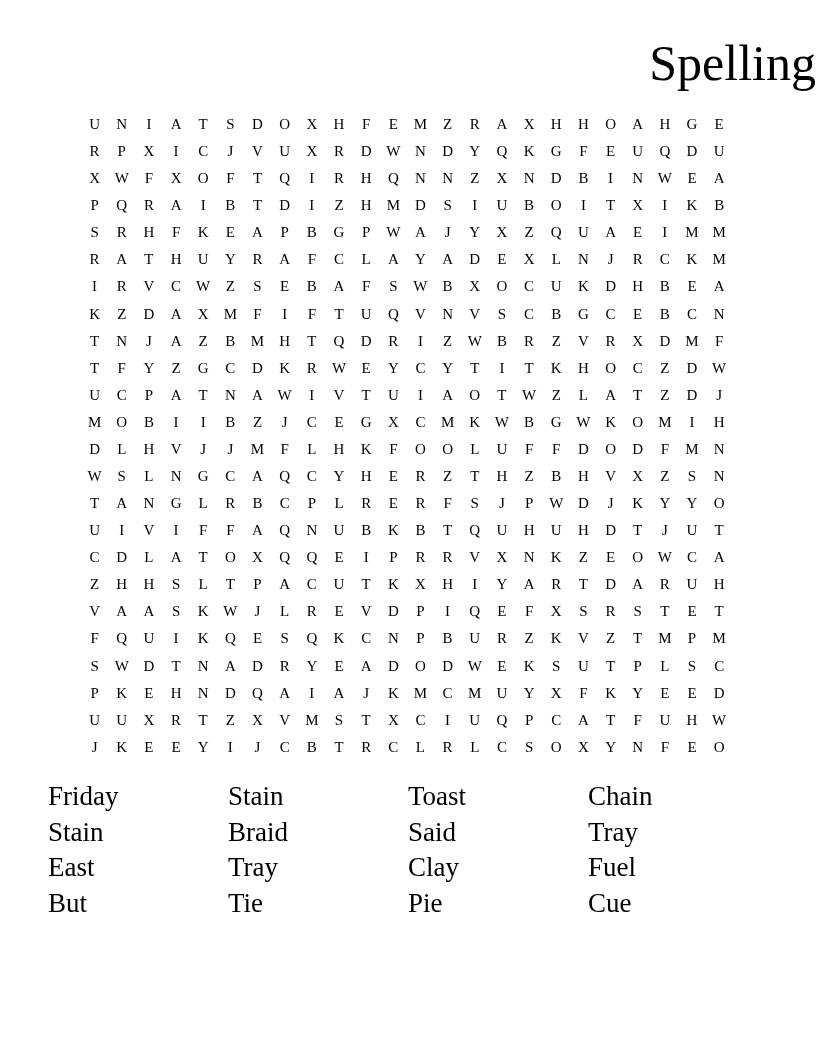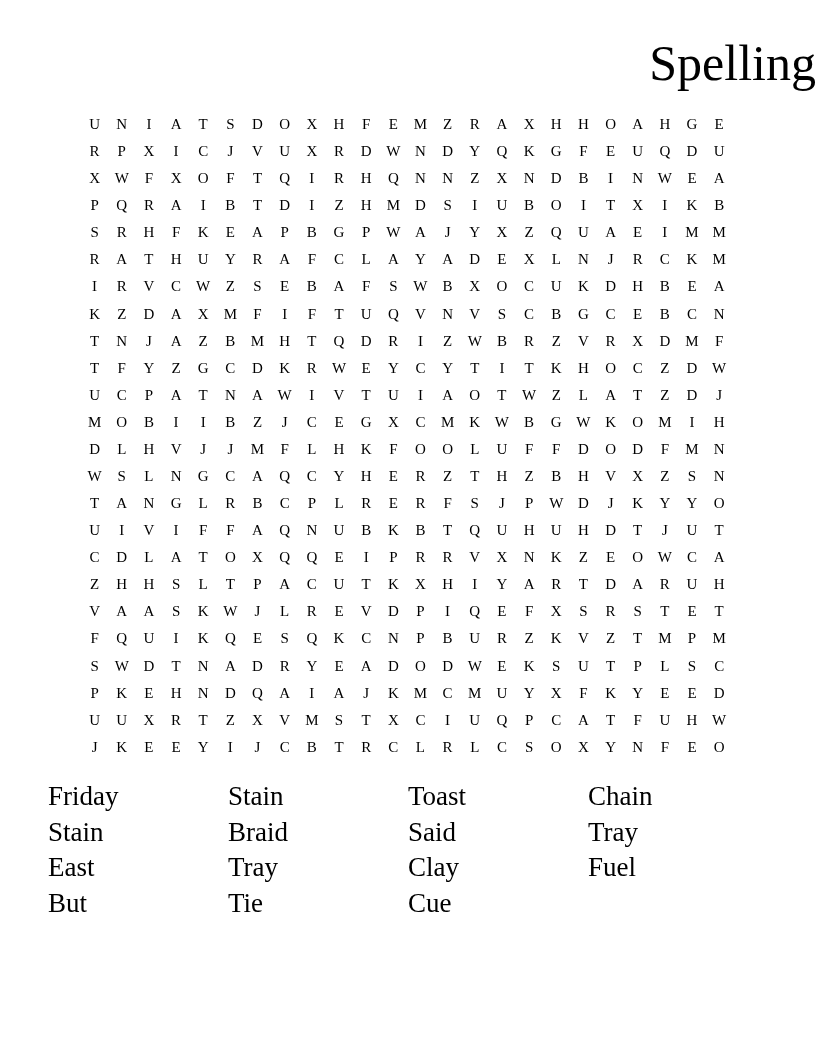--- a/index.html
+++ b/index.html
@@ -647,14 +647,15 @@
     <div class="word">Stain</div>
     <div class="word">Braid</div>
     <div class="word">Said</div>
     <div class="word">Tray</div>
     <div class="word">East</div>
     <div class="word">Tray</div>
     <div class="word">Clay</div>
     <div class="word">Fuel</div>
     <div class="word">But</div>
     <div class="word">Tie</div>
+    <div class="word">Pie</div>
     <div class="word">Cue</div>
   </div>
 
 </body></html>

